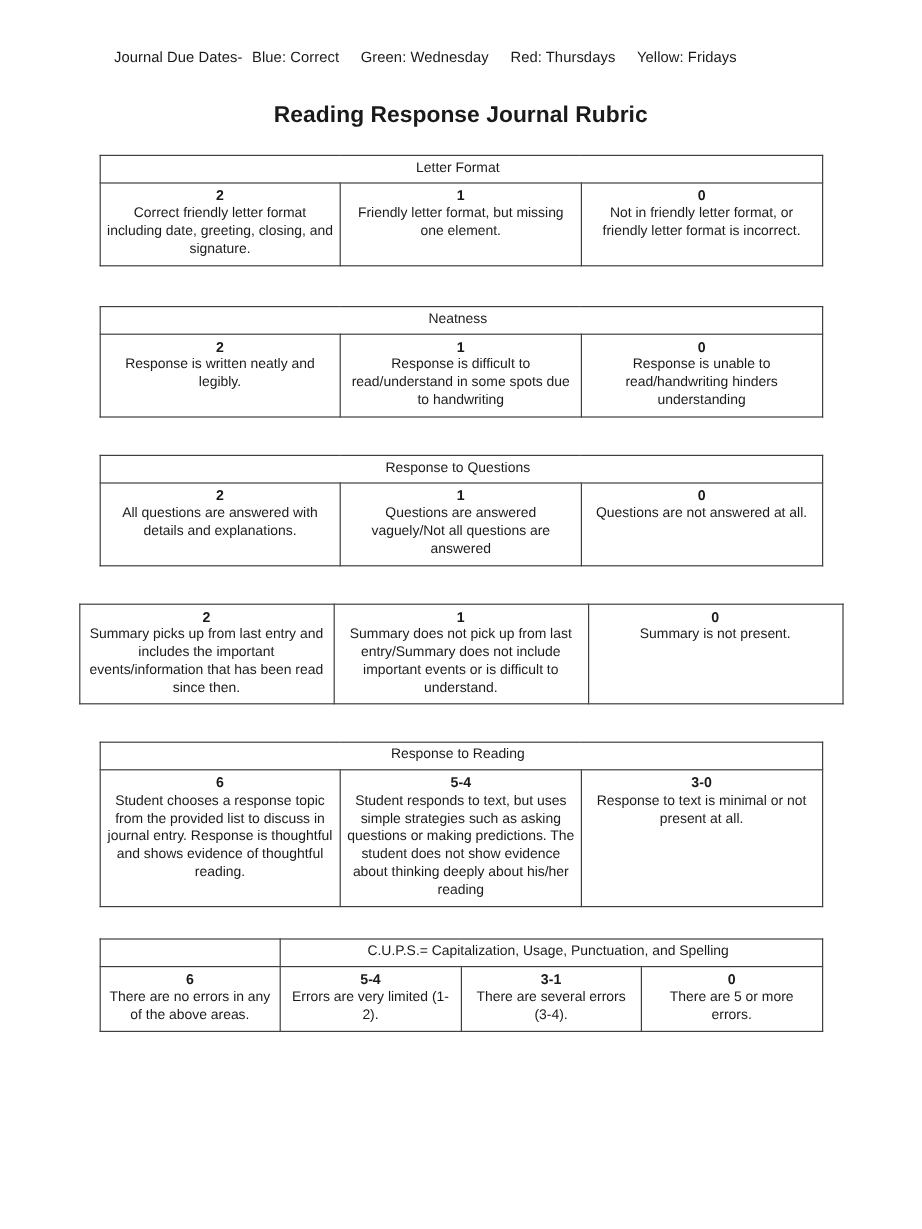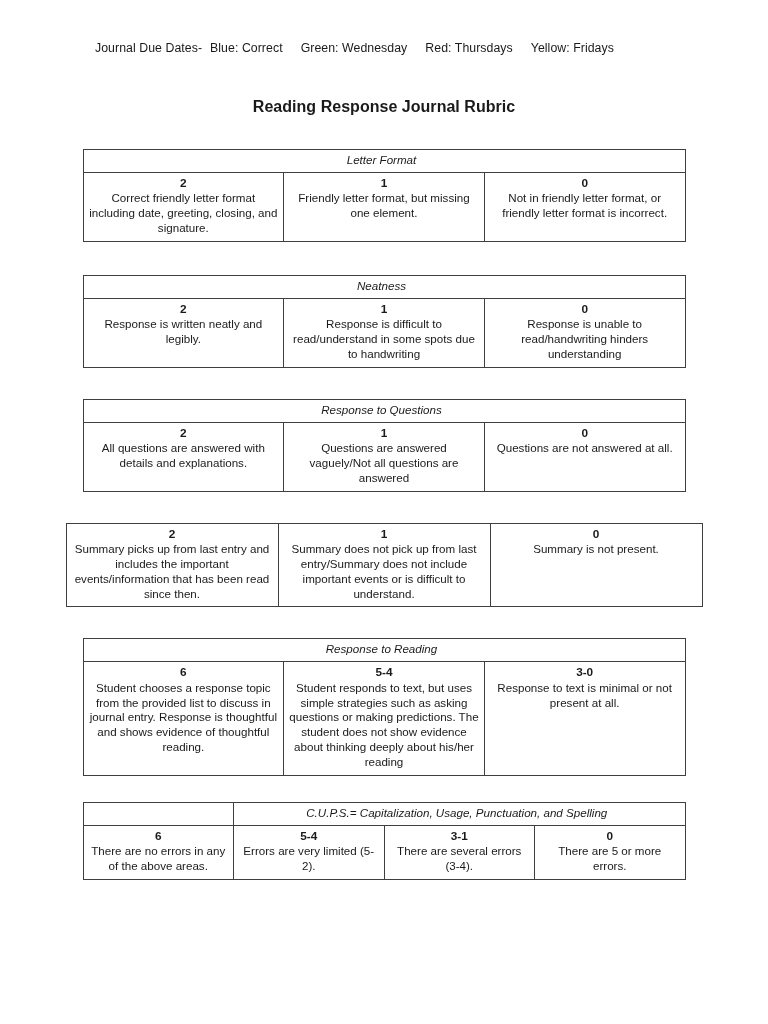--- a/index.html
+++ b/index.html
@@ -34,23 +34,23 @@
     text-align: left;
     padding-left: 95px;
     white-space: nowrap;
     letter-spacing: .005em;
   }
   .due-dates .dd-lead { margin-right: 8px; }
   .due-dates .dd-item { margin-right: 18px; }
   .due-dates .dd-item:last-child { margin-right: 0; }
 
   .doc-title {
-    margin: 16px;
+    margin: 4px;
     padding: 26px 0 0 0;
-    font-size: 16px;
+    font-size: 19px;
     font-weight: bold;
     text-align: center;
     letter-spacing: .002em;
   }
 
   
   .rubric {
     width: 603px;
     margin: 0 auto;
     border-collapse: collapse;
@@ -65,21 +65,20 @@
     text-align: center;
     vertical-align: top;
     color: #1a1a1a;
     word-wrap: break-word;
   }
   .rubric td.section-head {
     padding: 2px 5px 3px 0;
     font-weight: normal;
     vertical-align: middle;
     height: 17px;
-    font-style: italic;
   }
   .rubric td.blank-cell {
     border-left: 1.1px solid #3f3f3f;
     border-top: 1.1px solid #3f3f3f;
     border-bottom: 1.1px solid #3f3f3f;
     border-right: 1.1px solid #3f3f3f;
   }
   .score {
     display: block;
     font-weight: bold;
@@ -250,21 +249,21 @@
         <td class="section-head blank-cell"></td>
         <td class="section-head" colspan="3">C.U.P.S.= Capitalization, Usage, Punctuation, and Spelling</td>
       </tr>
       <tr class="rh-cups">
         <td class="col-1">
           <span class="score">6</span>
           <span class="desc">There are no errors in any of the above areas.</span>
         </td>
         <td class="col-2">
           <span class="score">5-4</span>
-          <span class="desc">Errors are very limited (5-2).</span>
+          <span class="desc">Errors are very limited (1-2).</span>
         </td>
         <td class="col-3">
           <span class="score">3-1</span>
           <span class="desc">There are several errors (3-4).</span>
         </td>
         <td class="col-4">
           <span class="score">0</span>
           <span class="desc">There are 5 or more errors.</span>
         </td>
       </tr>

